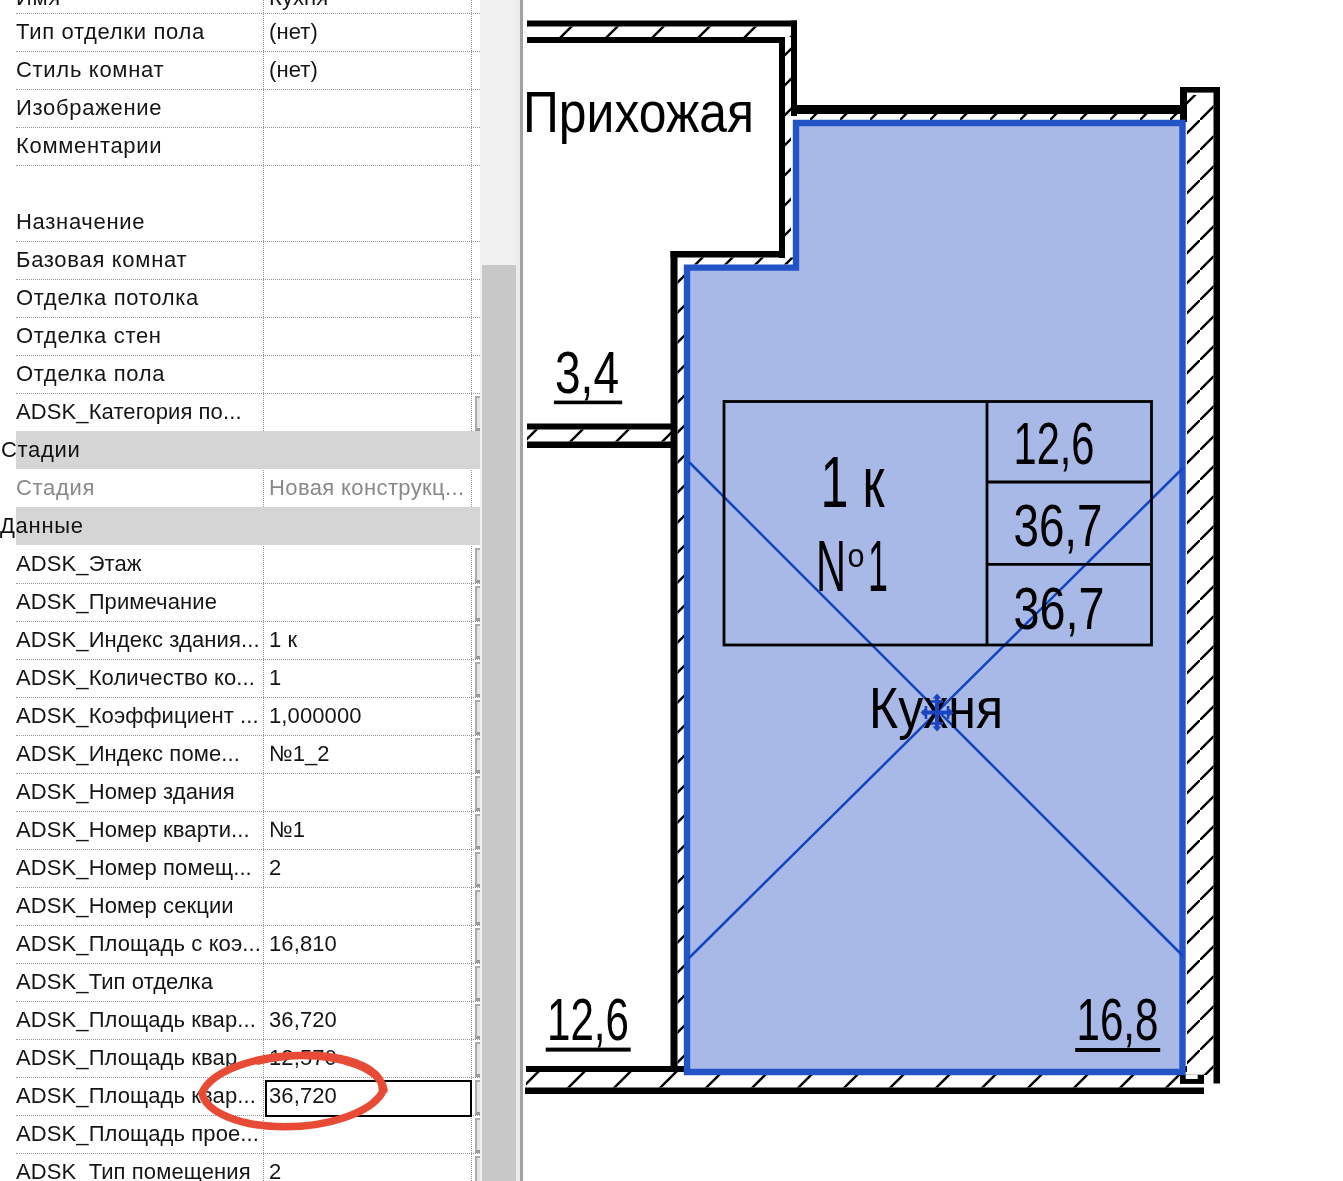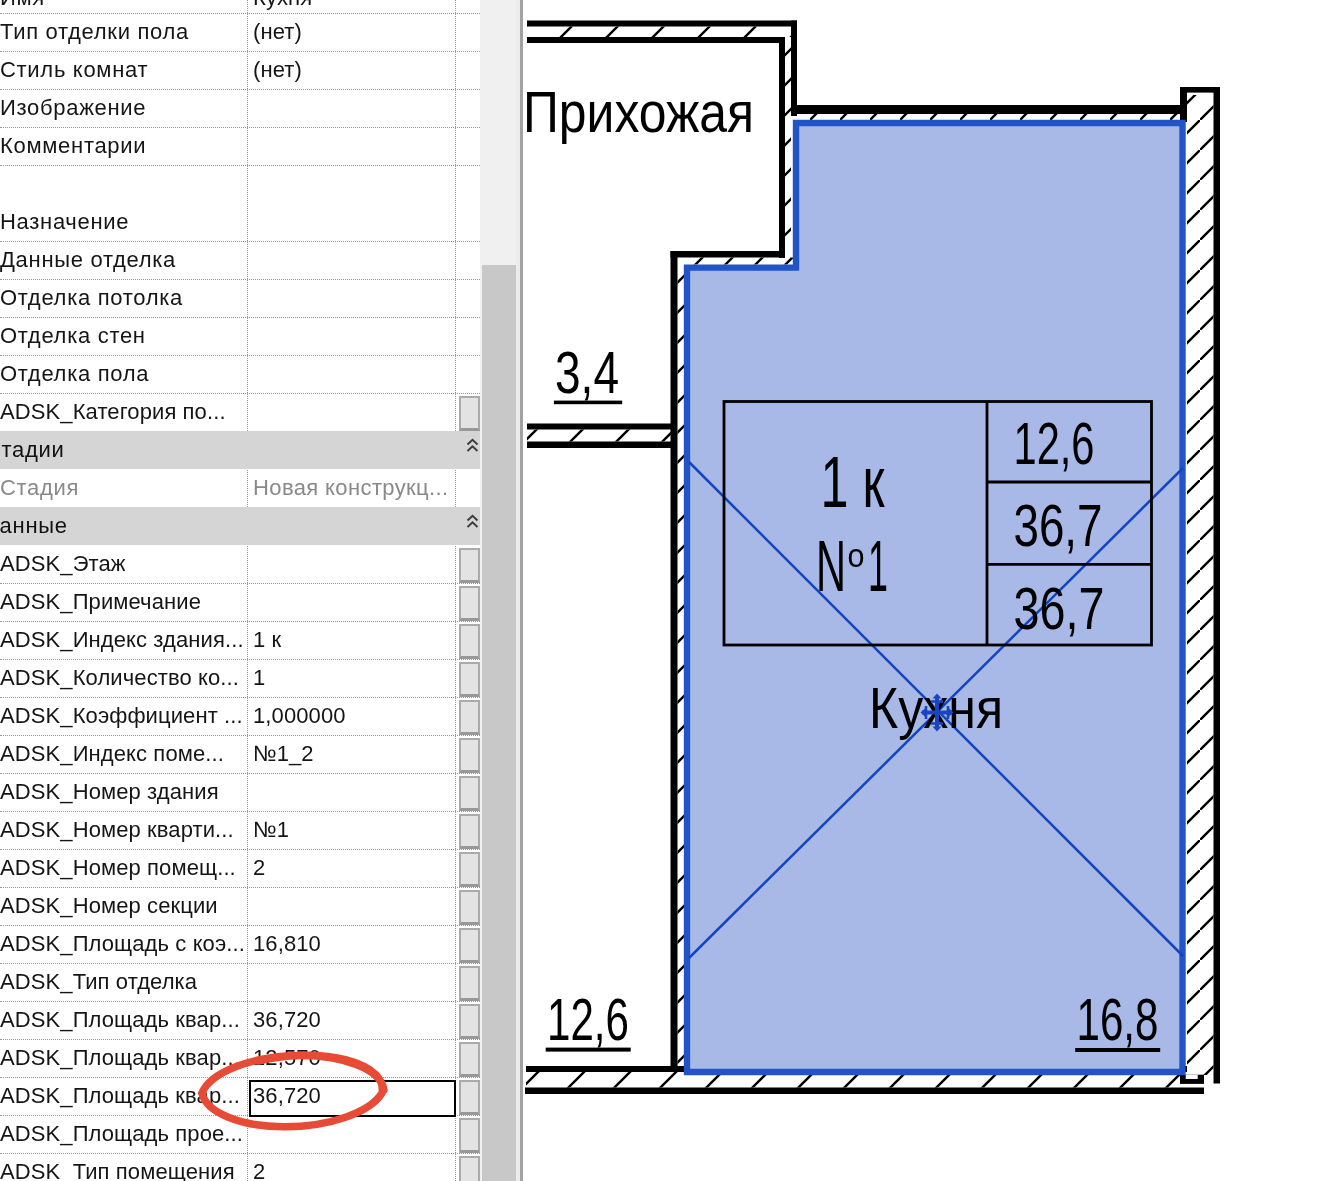--- a/index.html
+++ b/index.html
@@ -1,18 +1,18 @@
 <!DOCTYPE html>
 <html><head>
 <meta charset="utf-8">
 <style>
   html,body{margin:0;padding:0;width:1343px;height:1181px;overflow:hidden;background:#fff;
     font-family:"Liberation Sans",sans-serif;}
   #stage{position:absolute;left:0;top:0;width:1343px;height:1181px;overflow:hidden;}
-  #panel{position:absolute;left:0;top:0;width:480px;height:1051px;background:#fff;border-radius:9px;}
+  #panel{position:absolute;left:16px;top:0;width:480px;height:1051px;background:#fff;border-radius:9px;}
   .row{position:absolute;left:0;width:480px;height:38px;border-bottom:1px dotted #989898;
     font-size:22px;color:#151515;}
   .lab{position:absolute;left:0px;letter-spacing:0.7px;top:50%;transform:translateY(-50%);white-space:nowrap;}
   .val{position:absolute;left:253px;letter-spacing:0.1px;top:50%;transform:translateY(-50%);white-space:nowrap;}
   .hdr{position:absolute;left:0;width:480px;height:38px;background:#d5d5d5;font-size:22px;color:#111;}
   .gray{color:#898989;}
   .vline{position:absolute;top:0;width:0;height:1181px;border-left:1px dotted #989898;}
   .sm{letter-spacing:0.1px !important;}
   .btn{position:absolute;left:459px;width:21px;height:35px;background:#e3e3e3;
     box-sizing:border-box;border:2px solid #ababab;border-bottom:3px solid #989898;}
@@ -46,21 +46,21 @@
     <div class="row" style="top:127px">
         <div class="lab">Комментарии</div>
       </div>
 
 
     <div class="row" style="top:203px">
         <div class="lab">Назначение</div>
       </div>
 
     <div class="row" style="top:241px">
-        <div class="lab">Данные отделка</div>
+        <div class="lab">Базовая комнат</div>
       </div>
 
     <div class="row" style="top:317px">
         <div class="lab">Отделка стен</div>
       </div>
 
     <div class="row" style="top:279px">
         <div class="lab">Отделка потолка</div>
       </div>
 

